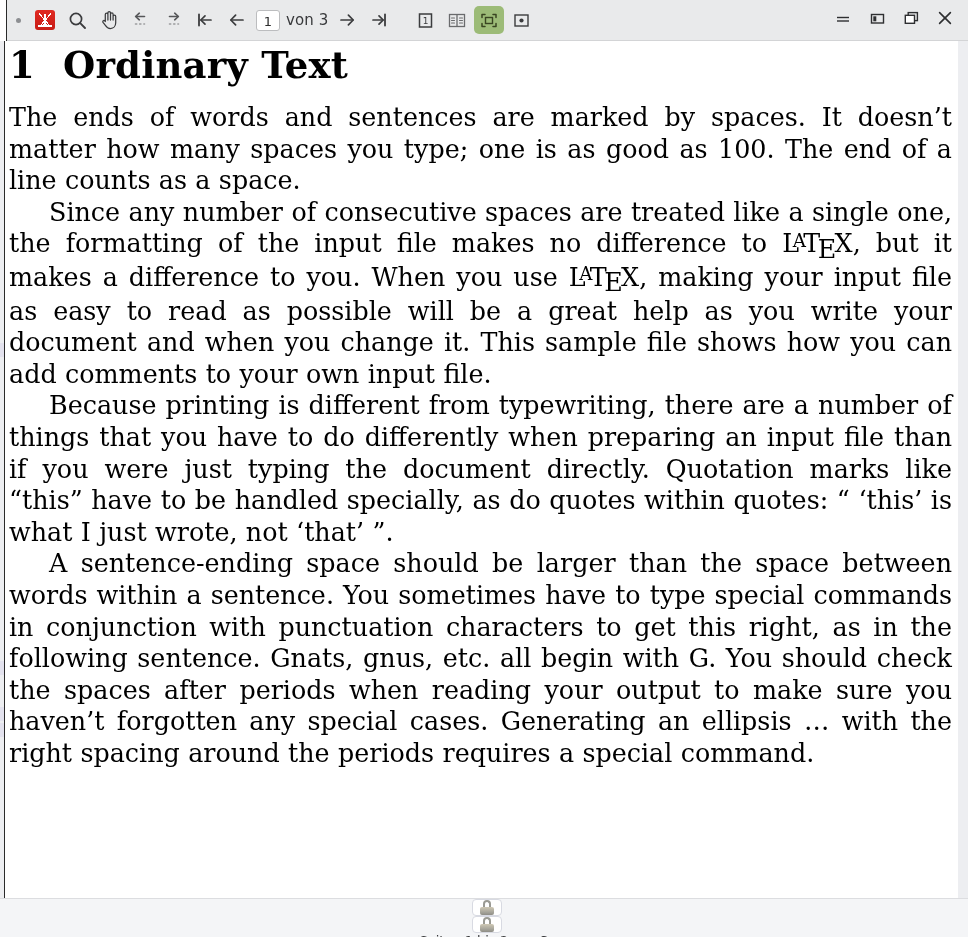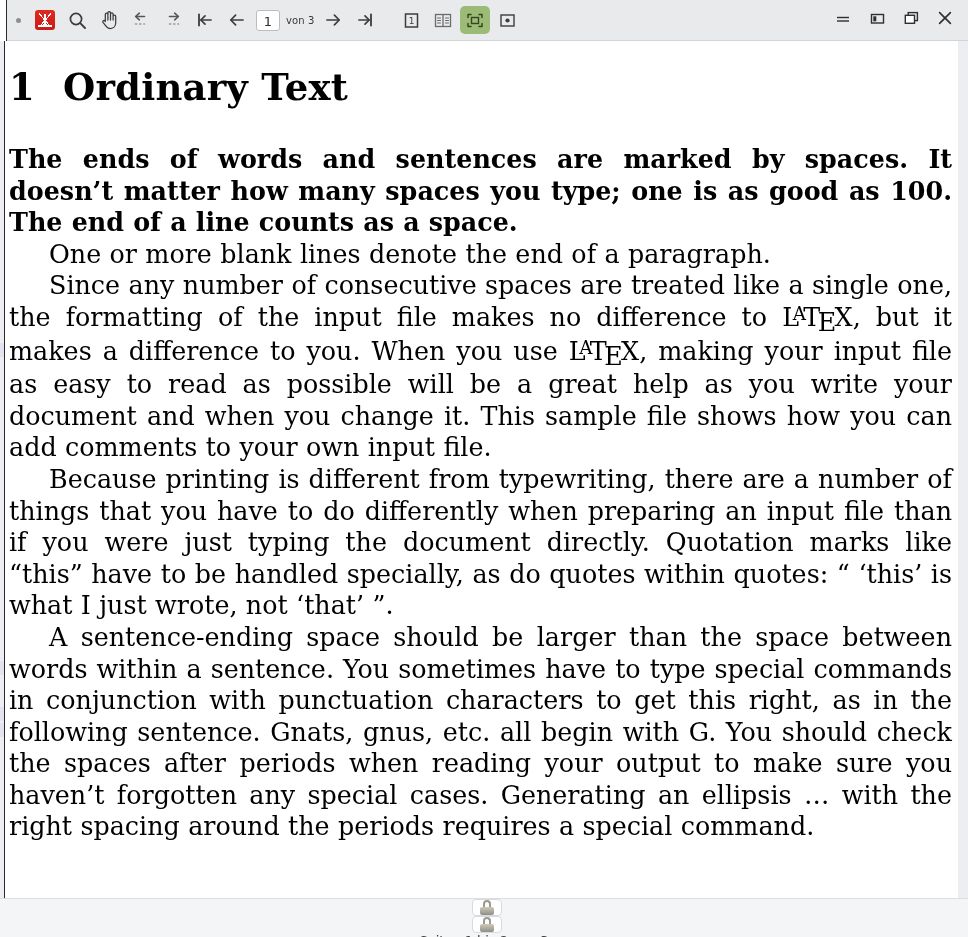--- a/index.html
+++ b/index.html
@@ -91,21 +91,21 @@
     background: #ffffff;
     border-radius: 3px;
     font-family: "DejaVu Sans", sans-serif;
     font-size: 13px;
     color: #2d2d2d;
     text-align: center;
     line-height: 21px;
     box-sizing: border-box;
   }
   .page-of {
-    font-size: 10px;
+    font-size: 15px;
     color: #38393b;
     white-space: nowrap;
     letter-spacing: 0.1px;
   }
   .tb-spacer { flex: 1 1 auto; }
   .win-btn {
     width: 30px; height: 30px;
     display: flex; align-items: center; justify-content: center;
     margin: 0 2px;
   }
@@ -159,34 +159,34 @@
   .doc {
     padding: 0 6px 0 4px;
     font-family: "DejaVu Serif", "Liberation Serif", serif;
     color: #000000;
   }
   .doc h1 {
     font-family: "DejaVu Serif", "Liberation Serif", serif;
     font-weight: 700;
     font-size: 37px;
     line-height: 1;
-    margin: 28px 0 0 0;
+    margin: 6px 0 0 0;
     letter-spacing: 0.2px;
   }
   .doc h1 .num { margin-right: 28px; }
   .doc p {
     font-size: 25.4px;
     line-height: 31.6px;
     margin: 0;
     text-align: justify;
     text-justify: inter-word;
     word-spacing: 0.3px;
     hyphens: manual;
   }
-  .doc p.first { margin-top: 38px; font-weight: bold; }
+  .doc p.first { margin-top: 18px; }
   .doc p.ind { text-indent: 40px; }
   .latex { white-space: nowrap; font-size: 25.4px; }
   .latex .a {
     font-size: 0.72em;
     position: relative;
     top: -0.32em;
     margin-left: -0.34em;
     margin-right: -0.16em;
   }
   .latex .e {
@@ -489,21 +489,20 @@
 
     <div class="page">
       <div class="doc">
 
         <h1>
           <span class="num">1</span><span>Ordinary Text</span>
         </h1>
 
         <p class="first">The ends of words and sentences are marked by spaces. It doesn’t matter how many spaces you type; one is as good as 100. The end of a line counts as a space.</p>
 
-        <p class="ind">One or more blank lines denote the end of a paragraph.</p>
 
         <p class="ind"><span>Since any number of consecutive spaces are treated like a single one, the formatting of the input file makes no difference to </span><span class="latex">L<span class="a">A</span>T<span class="e">E</span>X</span><span>, but it makes a difference to you. When you use </span><span class="latex">L<span class="a">A</span>T<span class="e">E</span>X</span><span>, making your input file as easy to read as possible will be a great help as you write your document and when you change it. This sample file shows how you can add comments to your own input file.</span></p>
 
         <p class="ind">Because printing is different from typewriting, there are a number of things that you have to do differently when preparing an input file than if you were just typing the document directly. Quotation marks like “this” have to be handled specially, as do quotes within quotes: “ ‘this’ is what I just wrote, not ‘that’ ”.</p>
 
 
         <p class="ind">A sentence-ending space should be larger than the space between words within a sentence. You sometimes have to type special commands in conjunction with punctuation characters to get this right, as in the following sentence. Gnats, gnus, etc. all begin with G. You should check the spaces after periods when reading your output to make sure you haven’t forgotten any special cases. Generating an ellipsis … with the right spacing around the periods requires a special command.</p>
 
       </div>
     </div>

